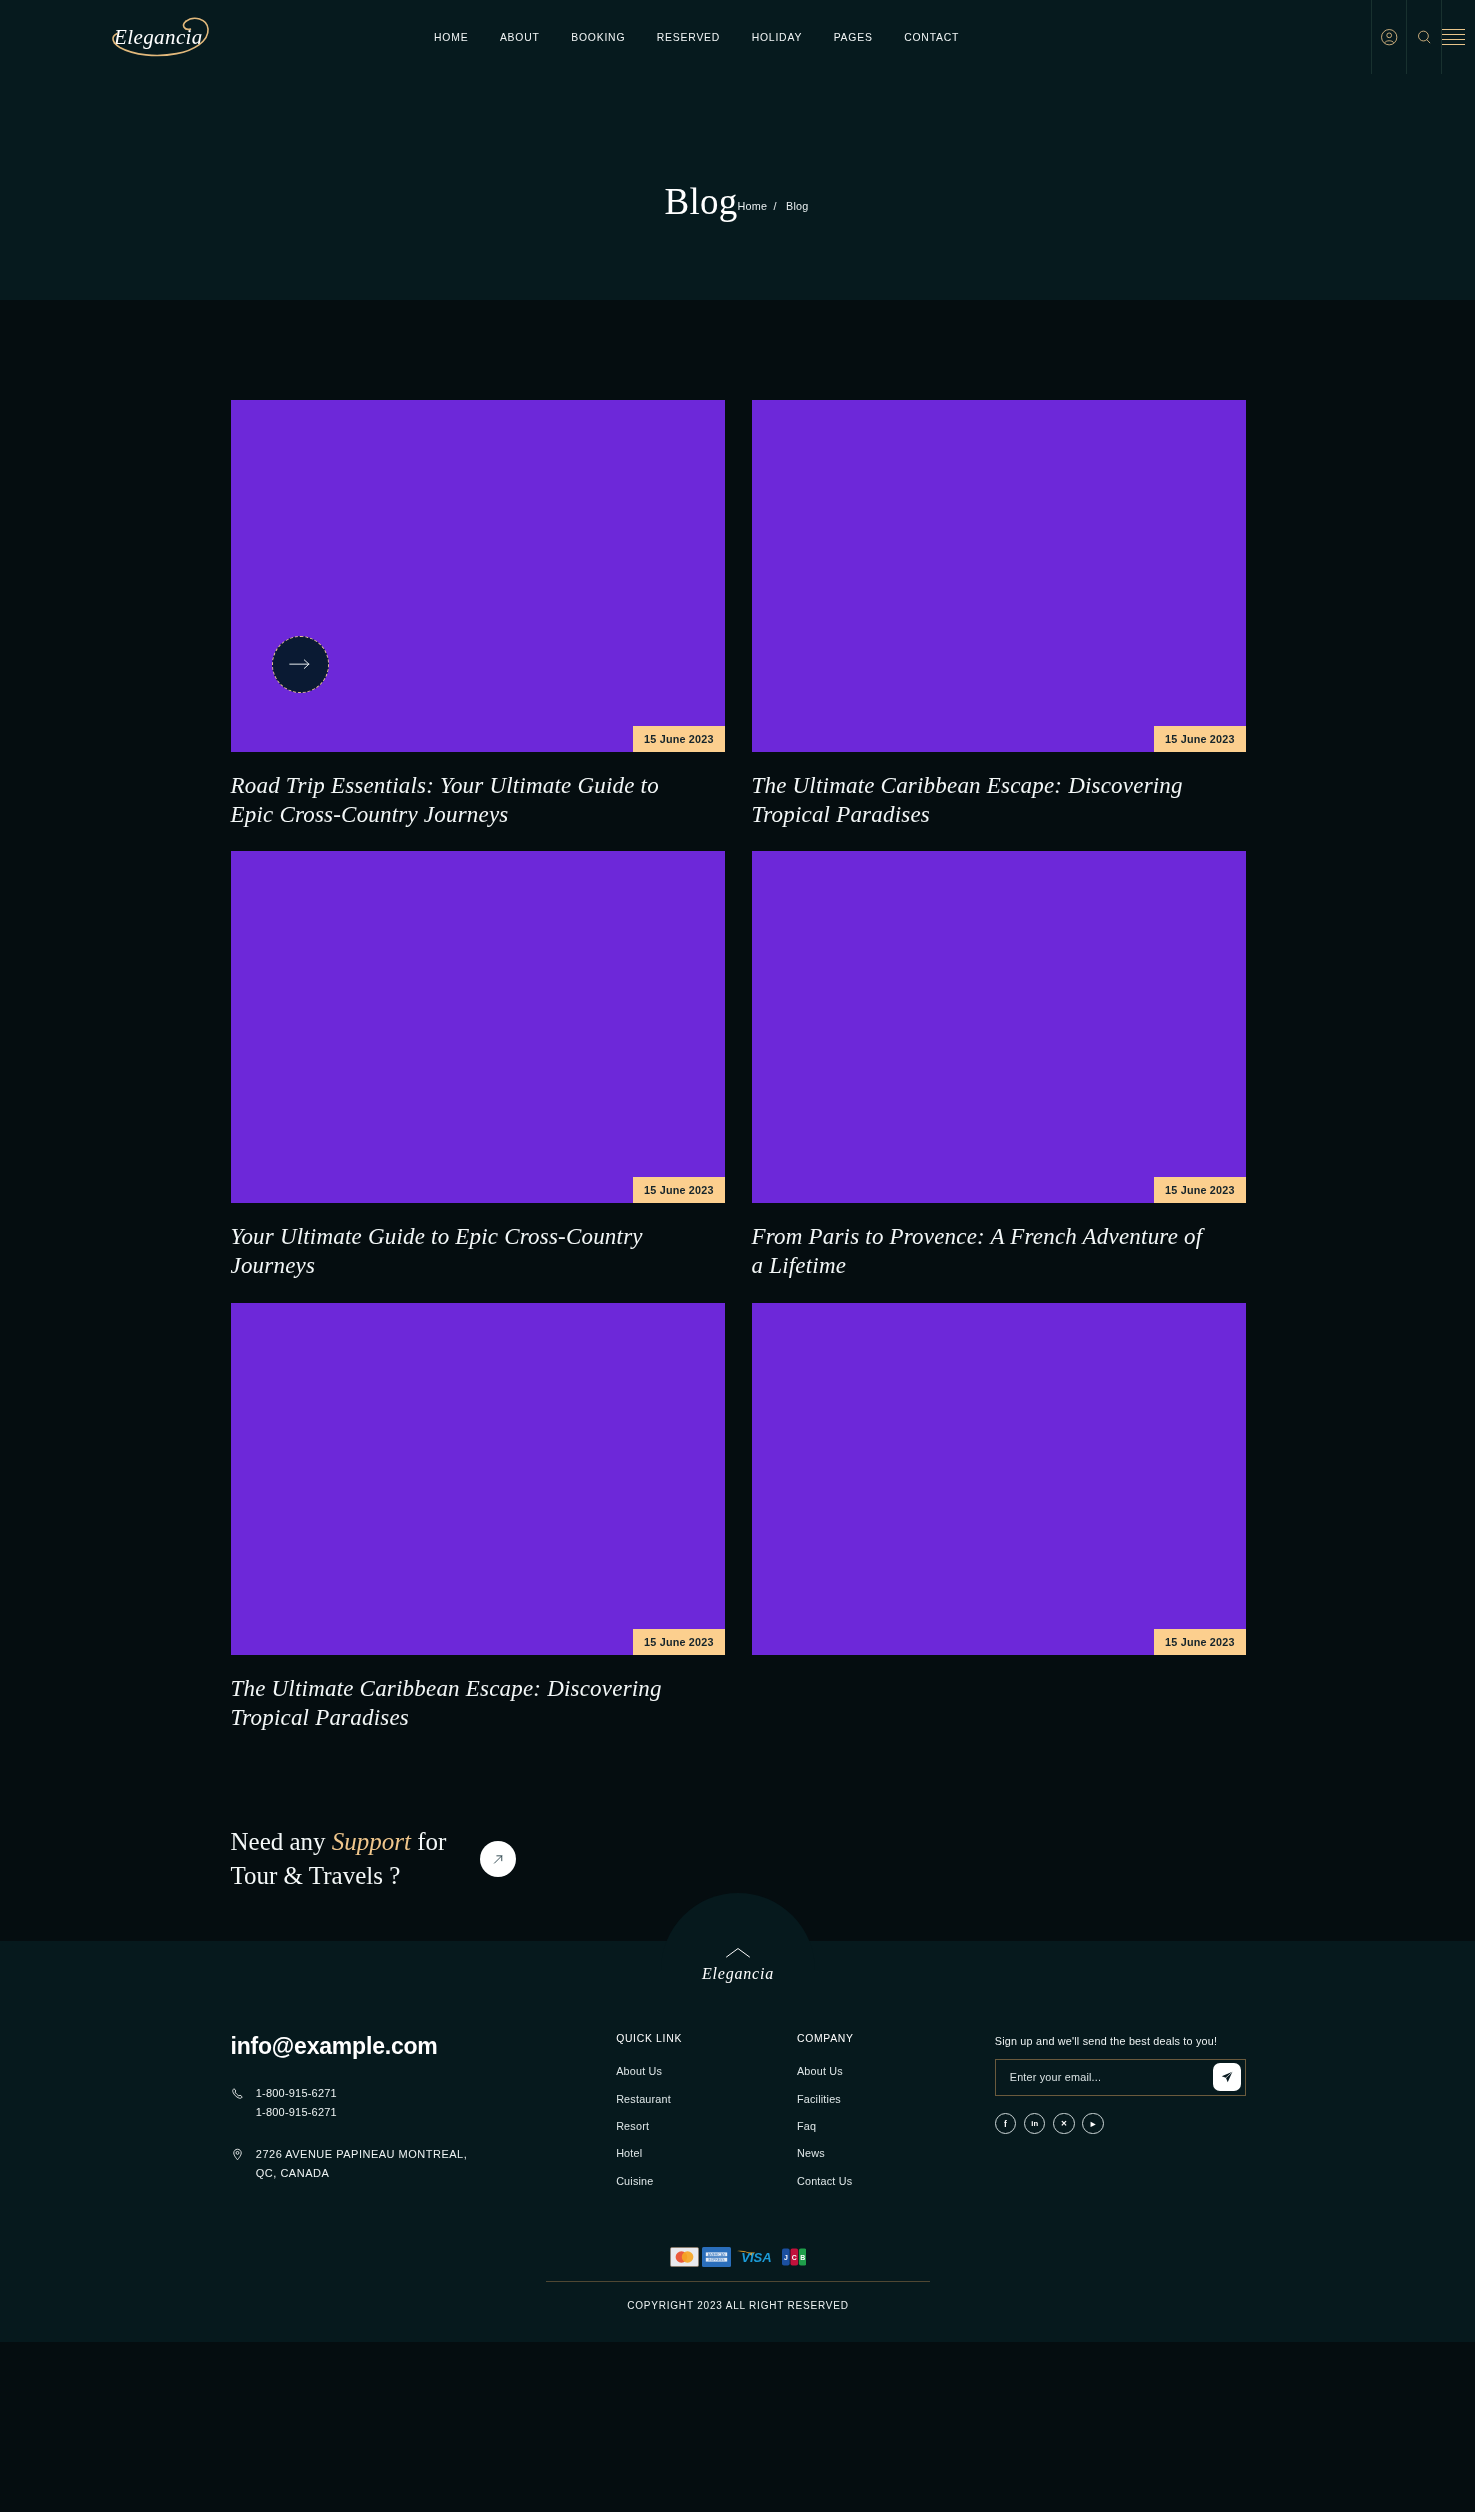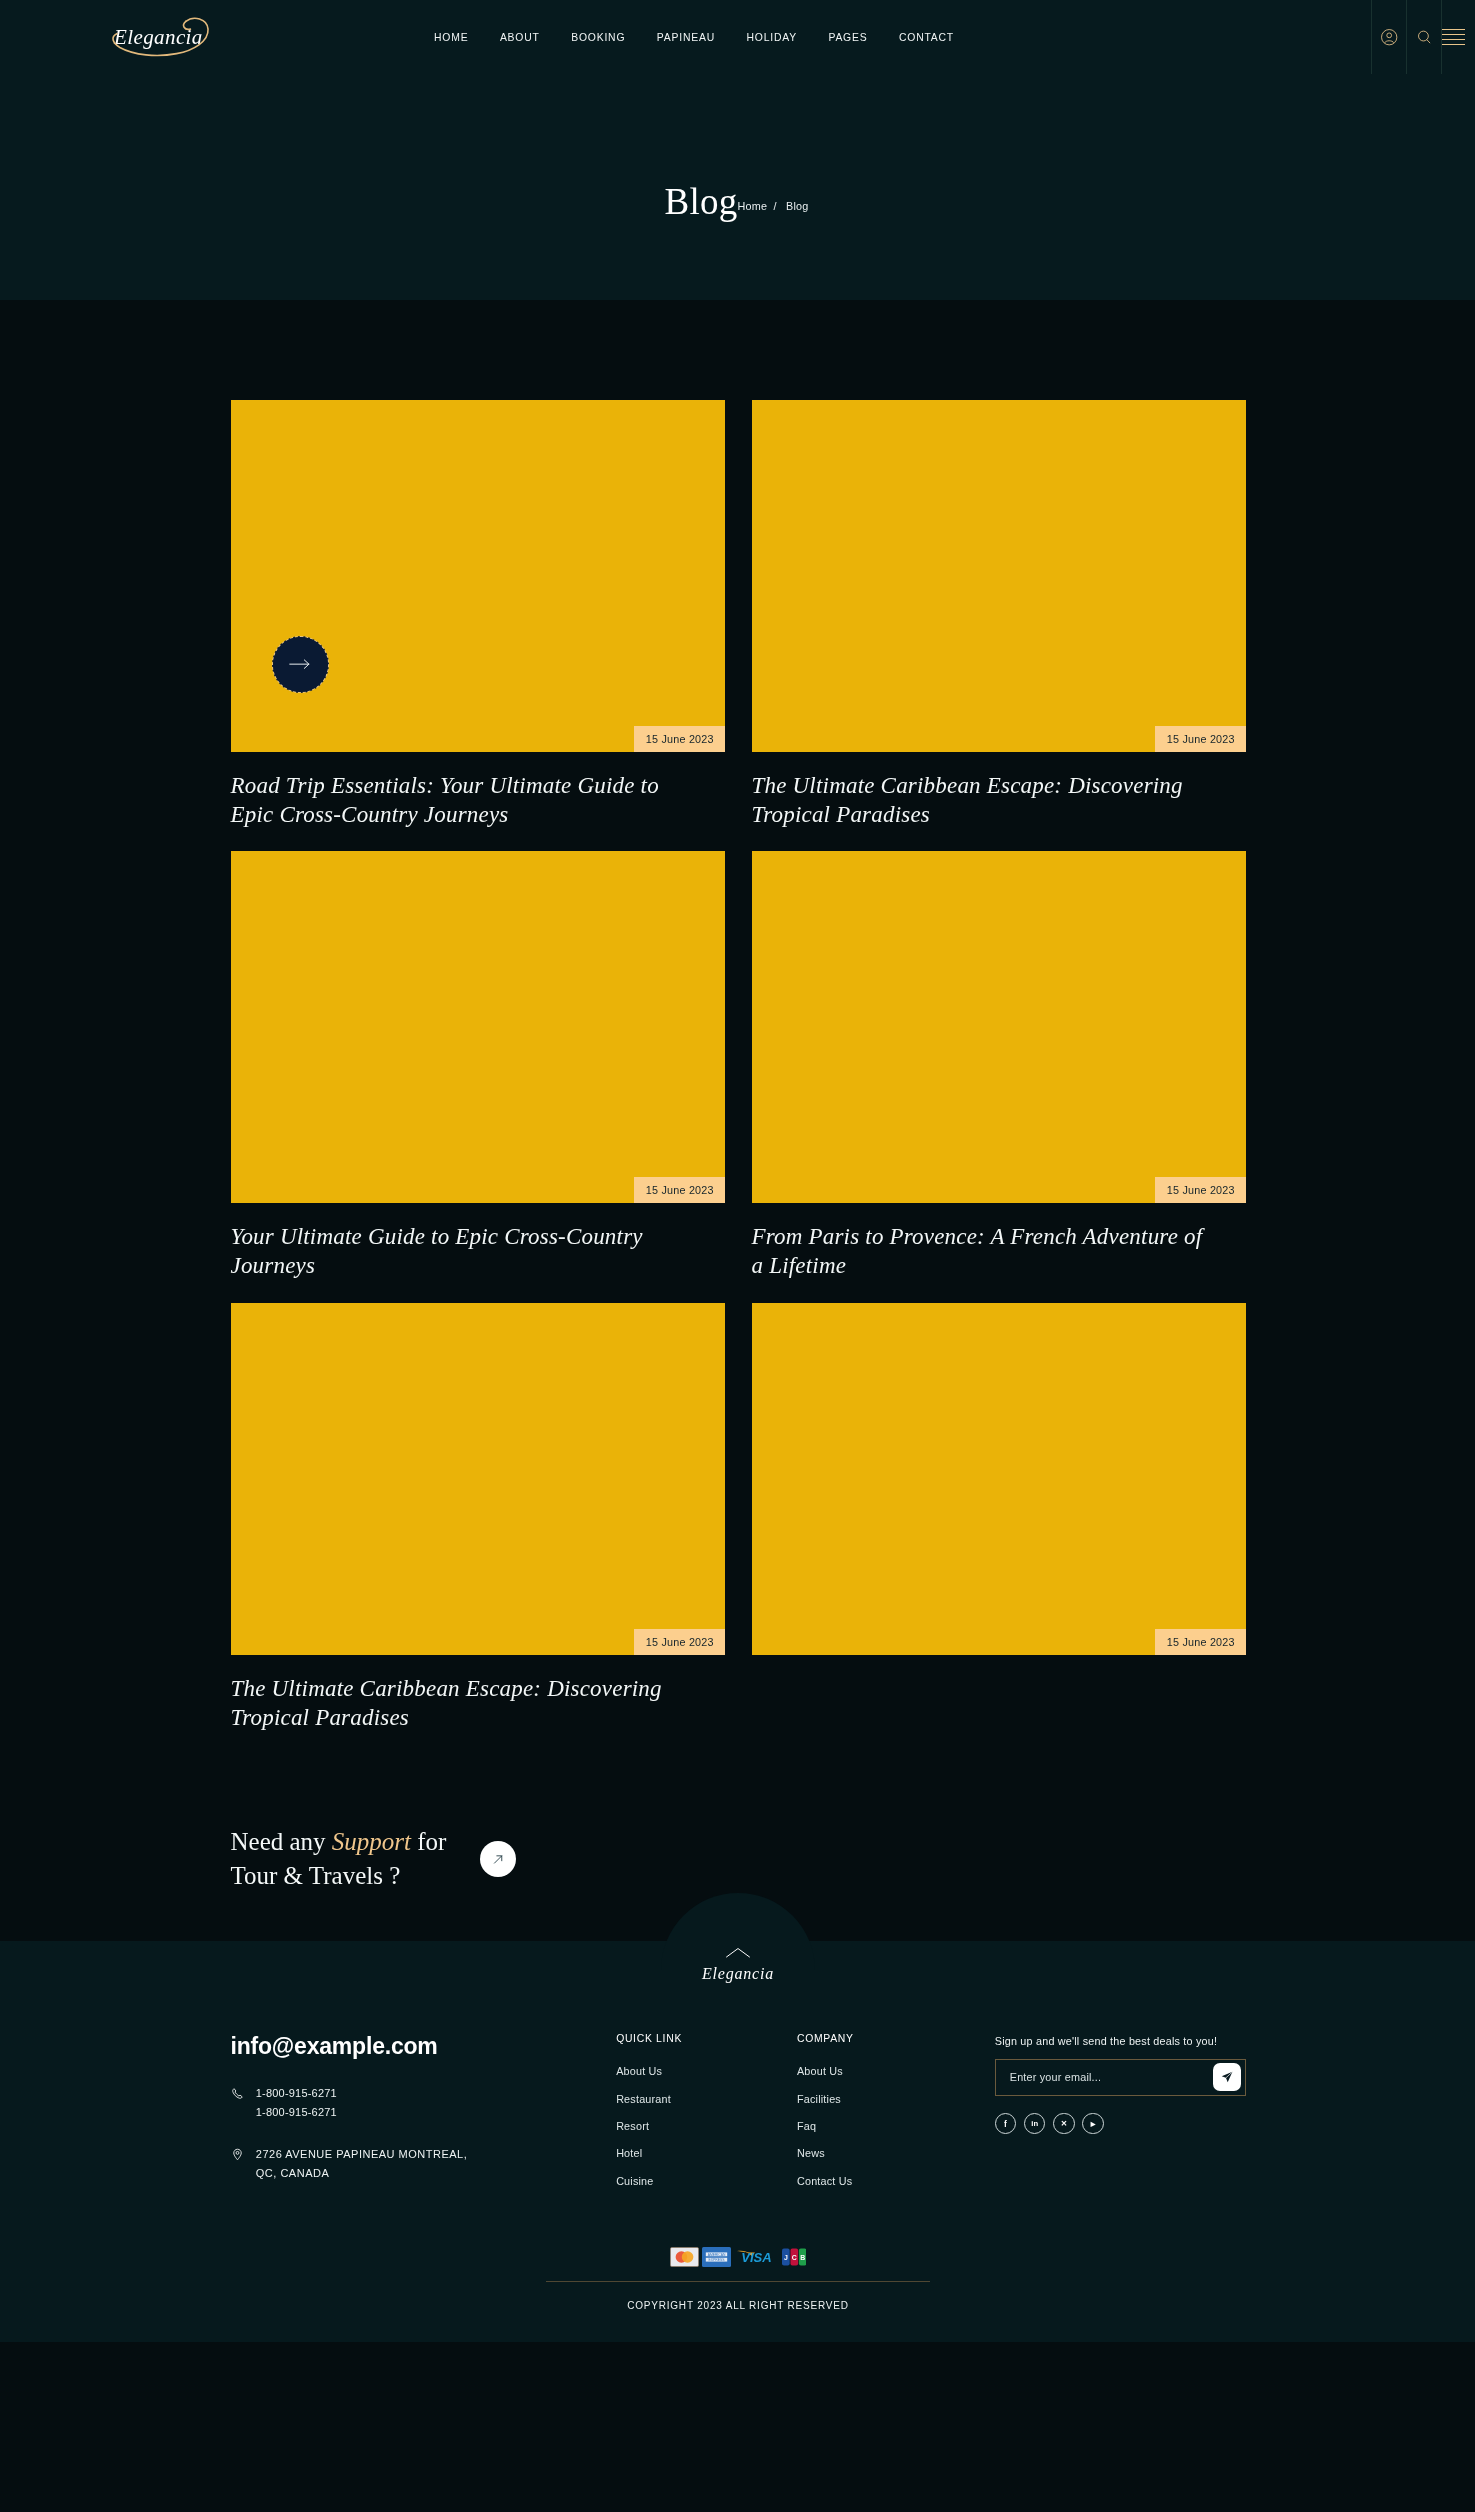--- a/index.html
+++ b/index.html
@@ -95,22 +95,23 @@
     margin:0 auto;
     display:grid;
     grid-template-columns:1fr 1fr;
     column-gap:27px;
     row-gap:0px;
   }
   .card { position:relative; padding-bottom:21.5px; }
   .card-media {
     position:relative;
     height:352px;
-    background:#eab308;
+    background:#6d28d9;
     overflow:hidden;
+    font-weight:bold;
   }
   .arrow-circle {
     position:absolute;
     left:41px;
     bottom:59px;
     width:57px;
     height:57px;
     border-radius:50%;
     background:#0a1a33;
     border:1.1px dashed #e8c48a;
@@ -308,21 +309,21 @@
         <path d="M108 12 C102 17 106 24 114 22" fill="none" stroke="#e2b97c" stroke-width="2.1" stroke-linecap="round"></path>
       </svg>
       <span>Elegancia</span>
     </div>
   </div>
 
   <div class="nav">
     <a href="#">HOME</a>
     <a href="#">ABOUT</a>
     <a href="#">BOOKING</a>
-    <a href="#">PAPINEAU</a>
+    <a href="#">RESERVED</a>
     <a href="#">HOLIDAY</a>
     <a href="#">PAGES</a>
     <a href="#">CONTACT</a>
   </div>
 
   <div class="hdr-actions">
     <div class="hdr-btn wide">
       <svg width="18.4" height="18.4" viewBox="0 0 24 24">
         <circle cx="12" cy="12" r="10" fill="none" stroke="#e8c48a" stroke-width="1.1"></circle>
         <circle cx="12" cy="9.6" r="3.1" fill="none" stroke="#e8c48a" stroke-width="1.1"></circle>

